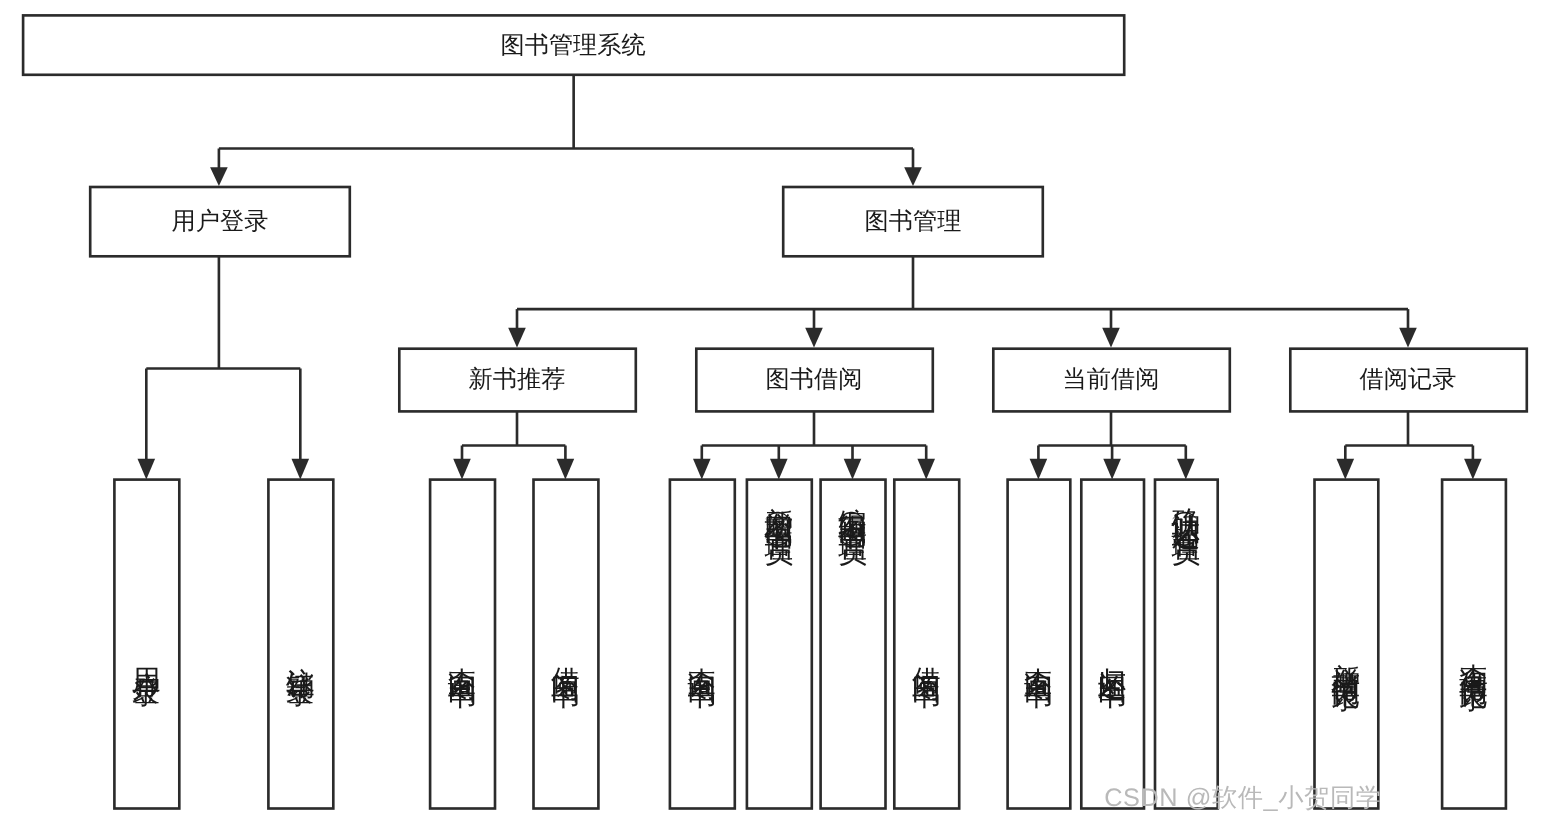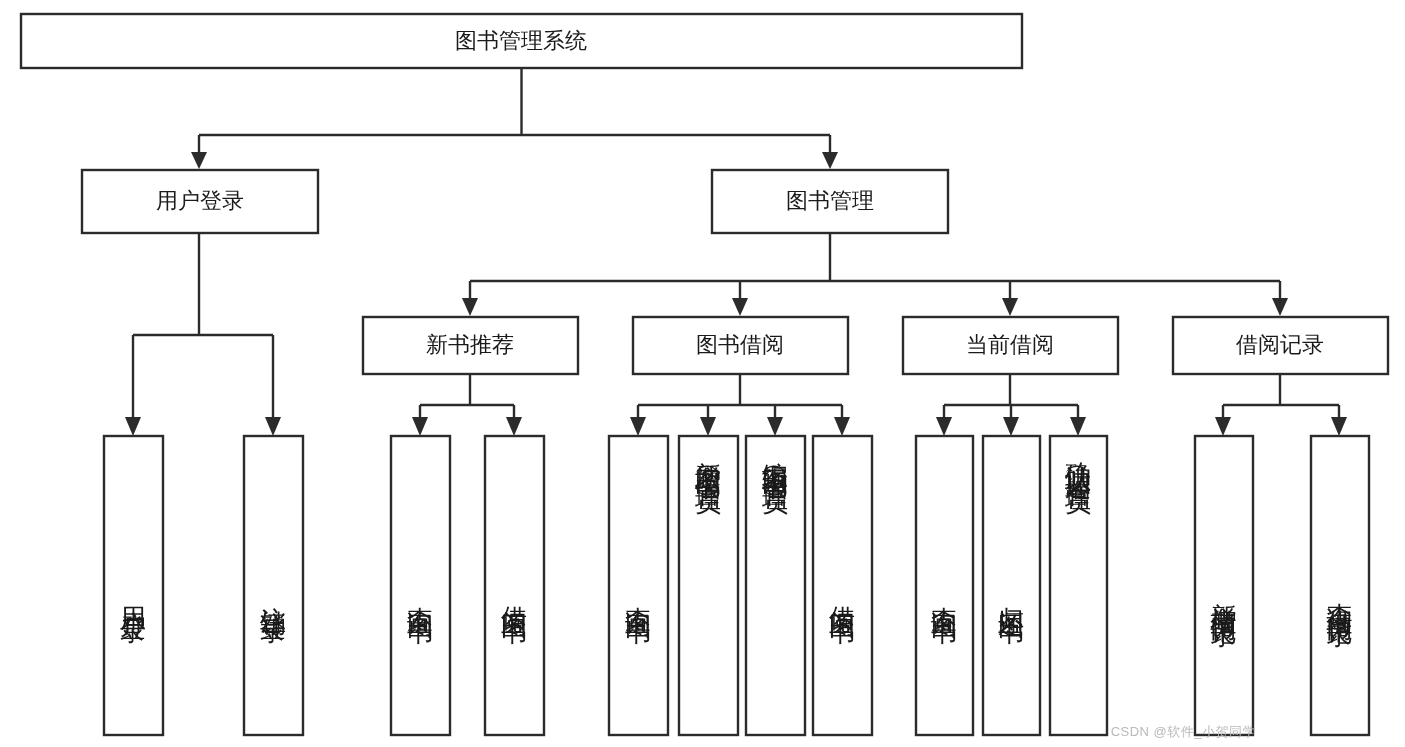--- a/index.html
+++ b/index.html
@@ -64,21 +64,21 @@
     line-height: 1;
     letter-spacing: 4px;
     color: #1a1a1a;
     white-space: nowrap;
   }
   .watermark {
     position: absolute;
     right: 8px;
     bottom: 6px;
     font-family: "Liberation Sans", "DejaVu Sans", sans-serif;
-    font-size: 13px;
+    font-size: 23px;
     color: #b9b9b9;
     letter-spacing: 0.5px;
     white-space: nowrap;
     user-select: none;
   }
 </style>
 </head>
 <body>
 
 <div id="diagram-root">

